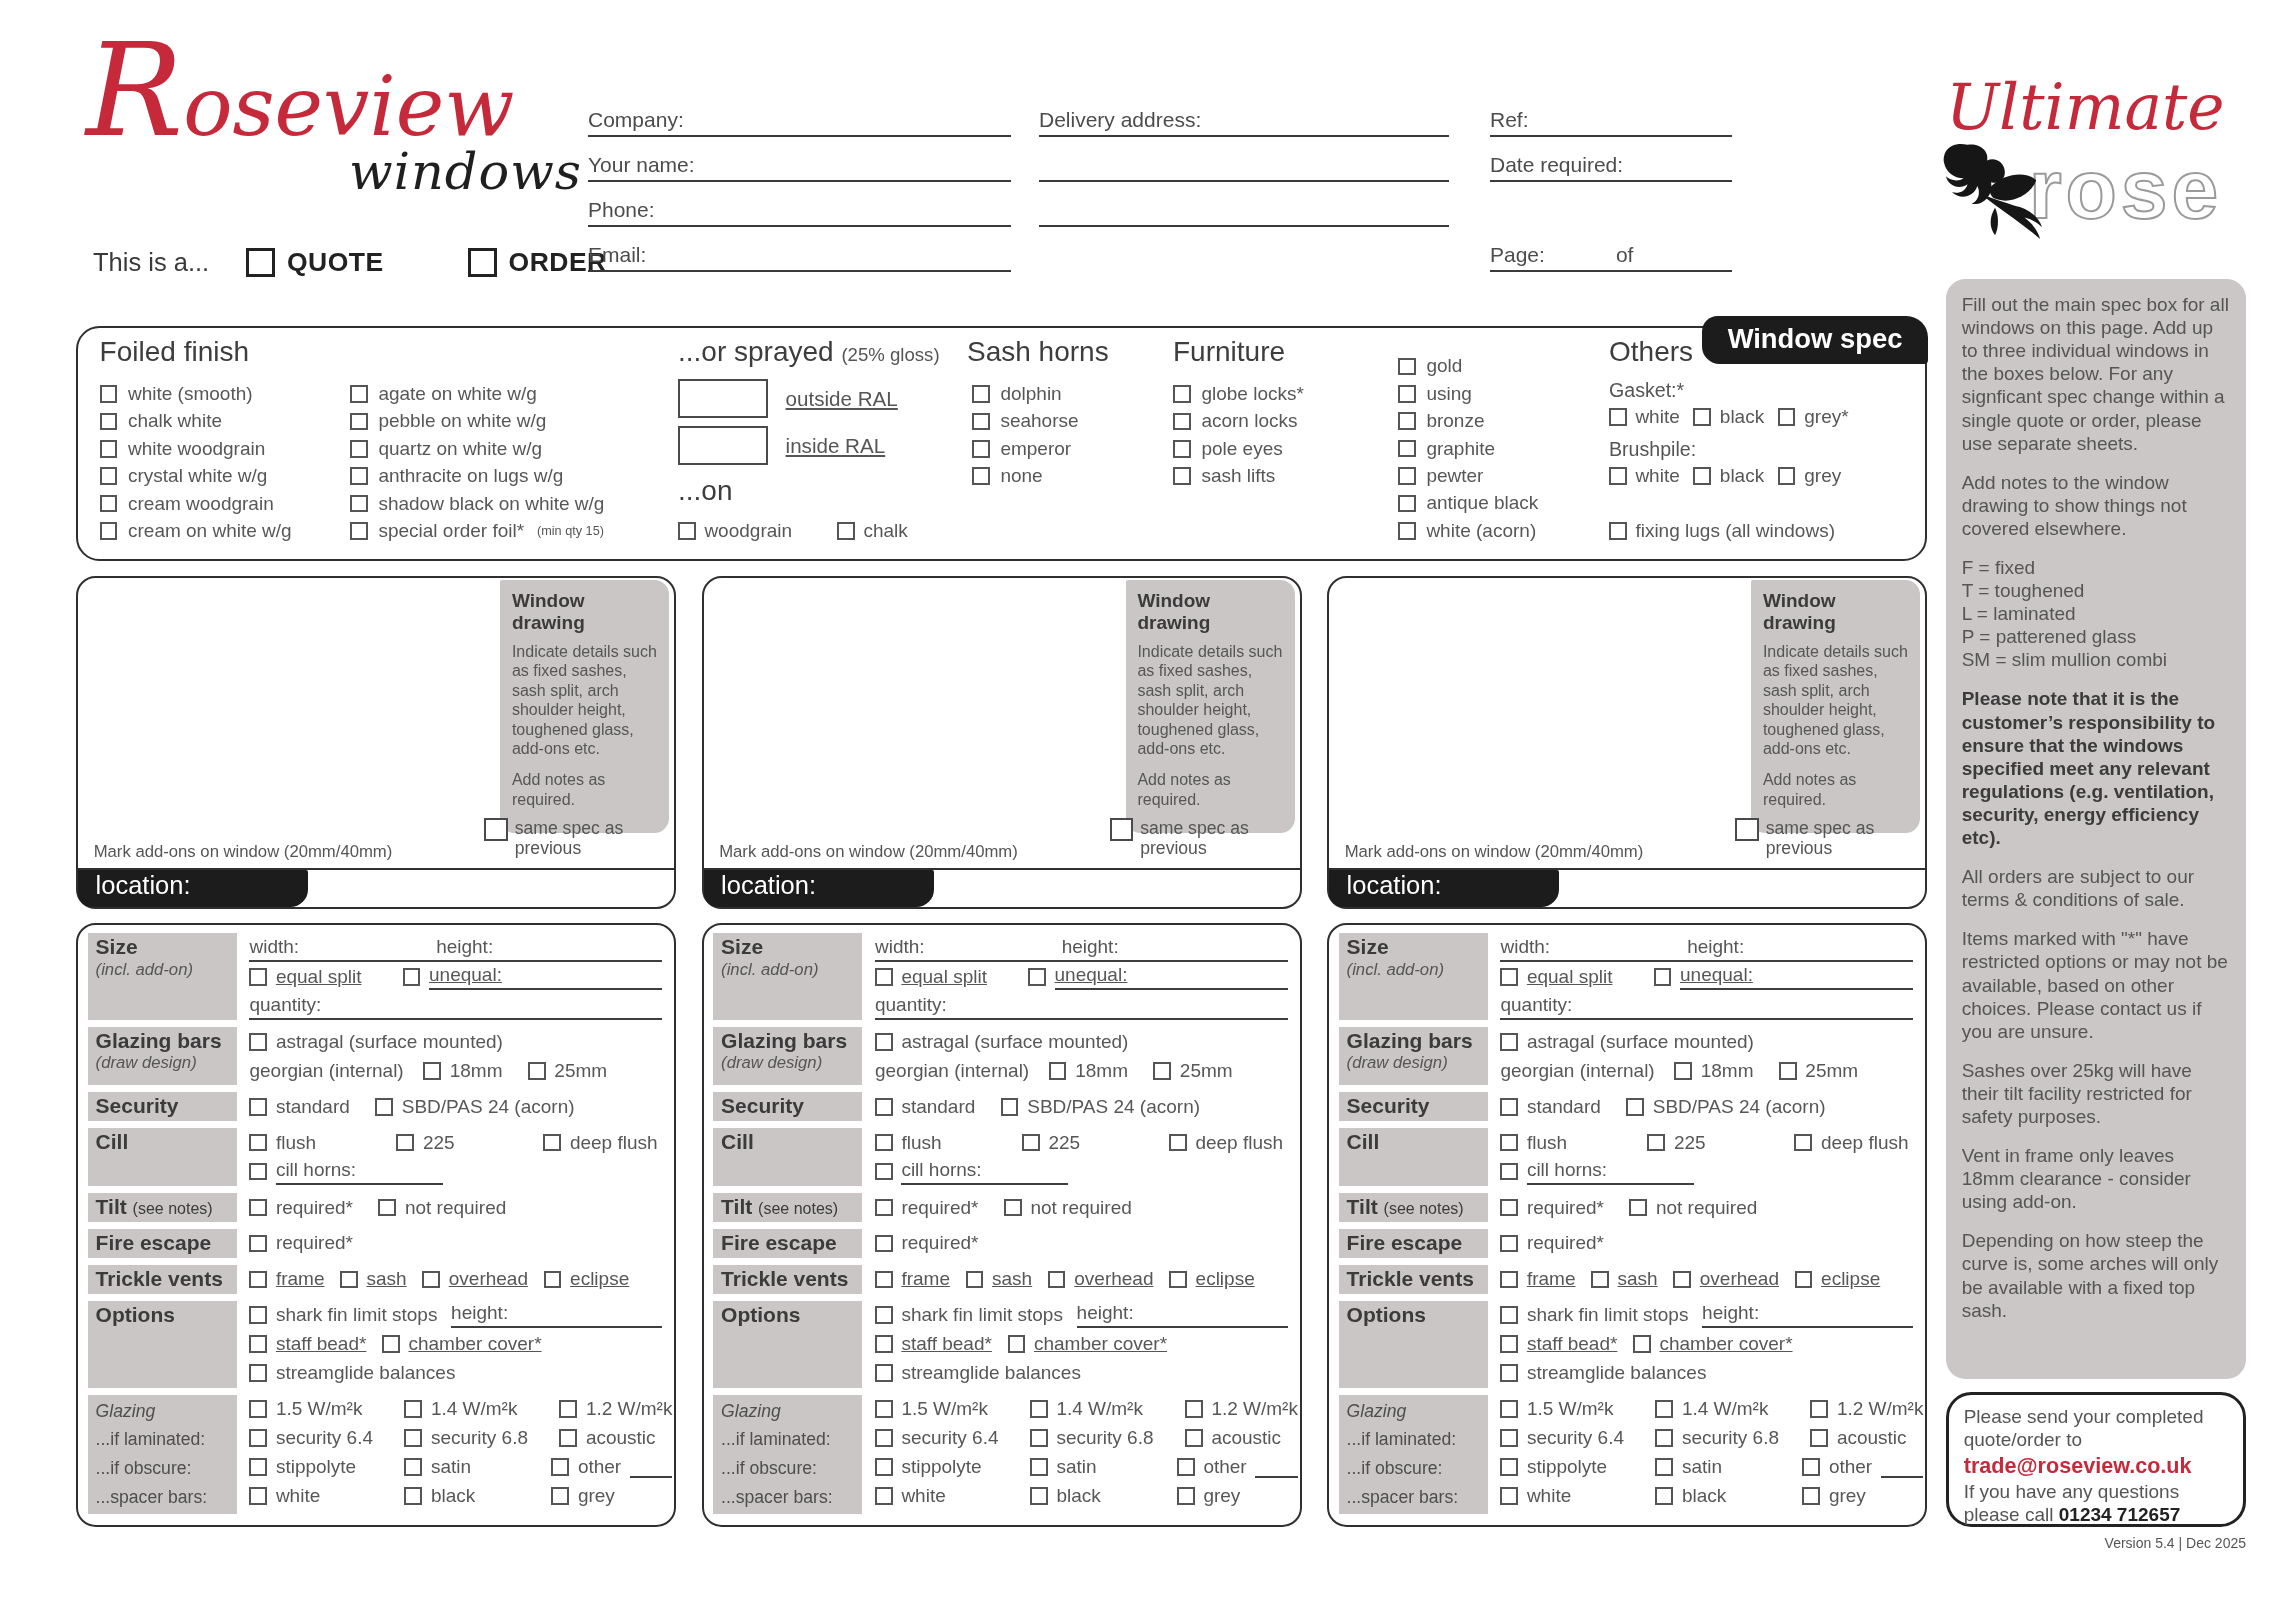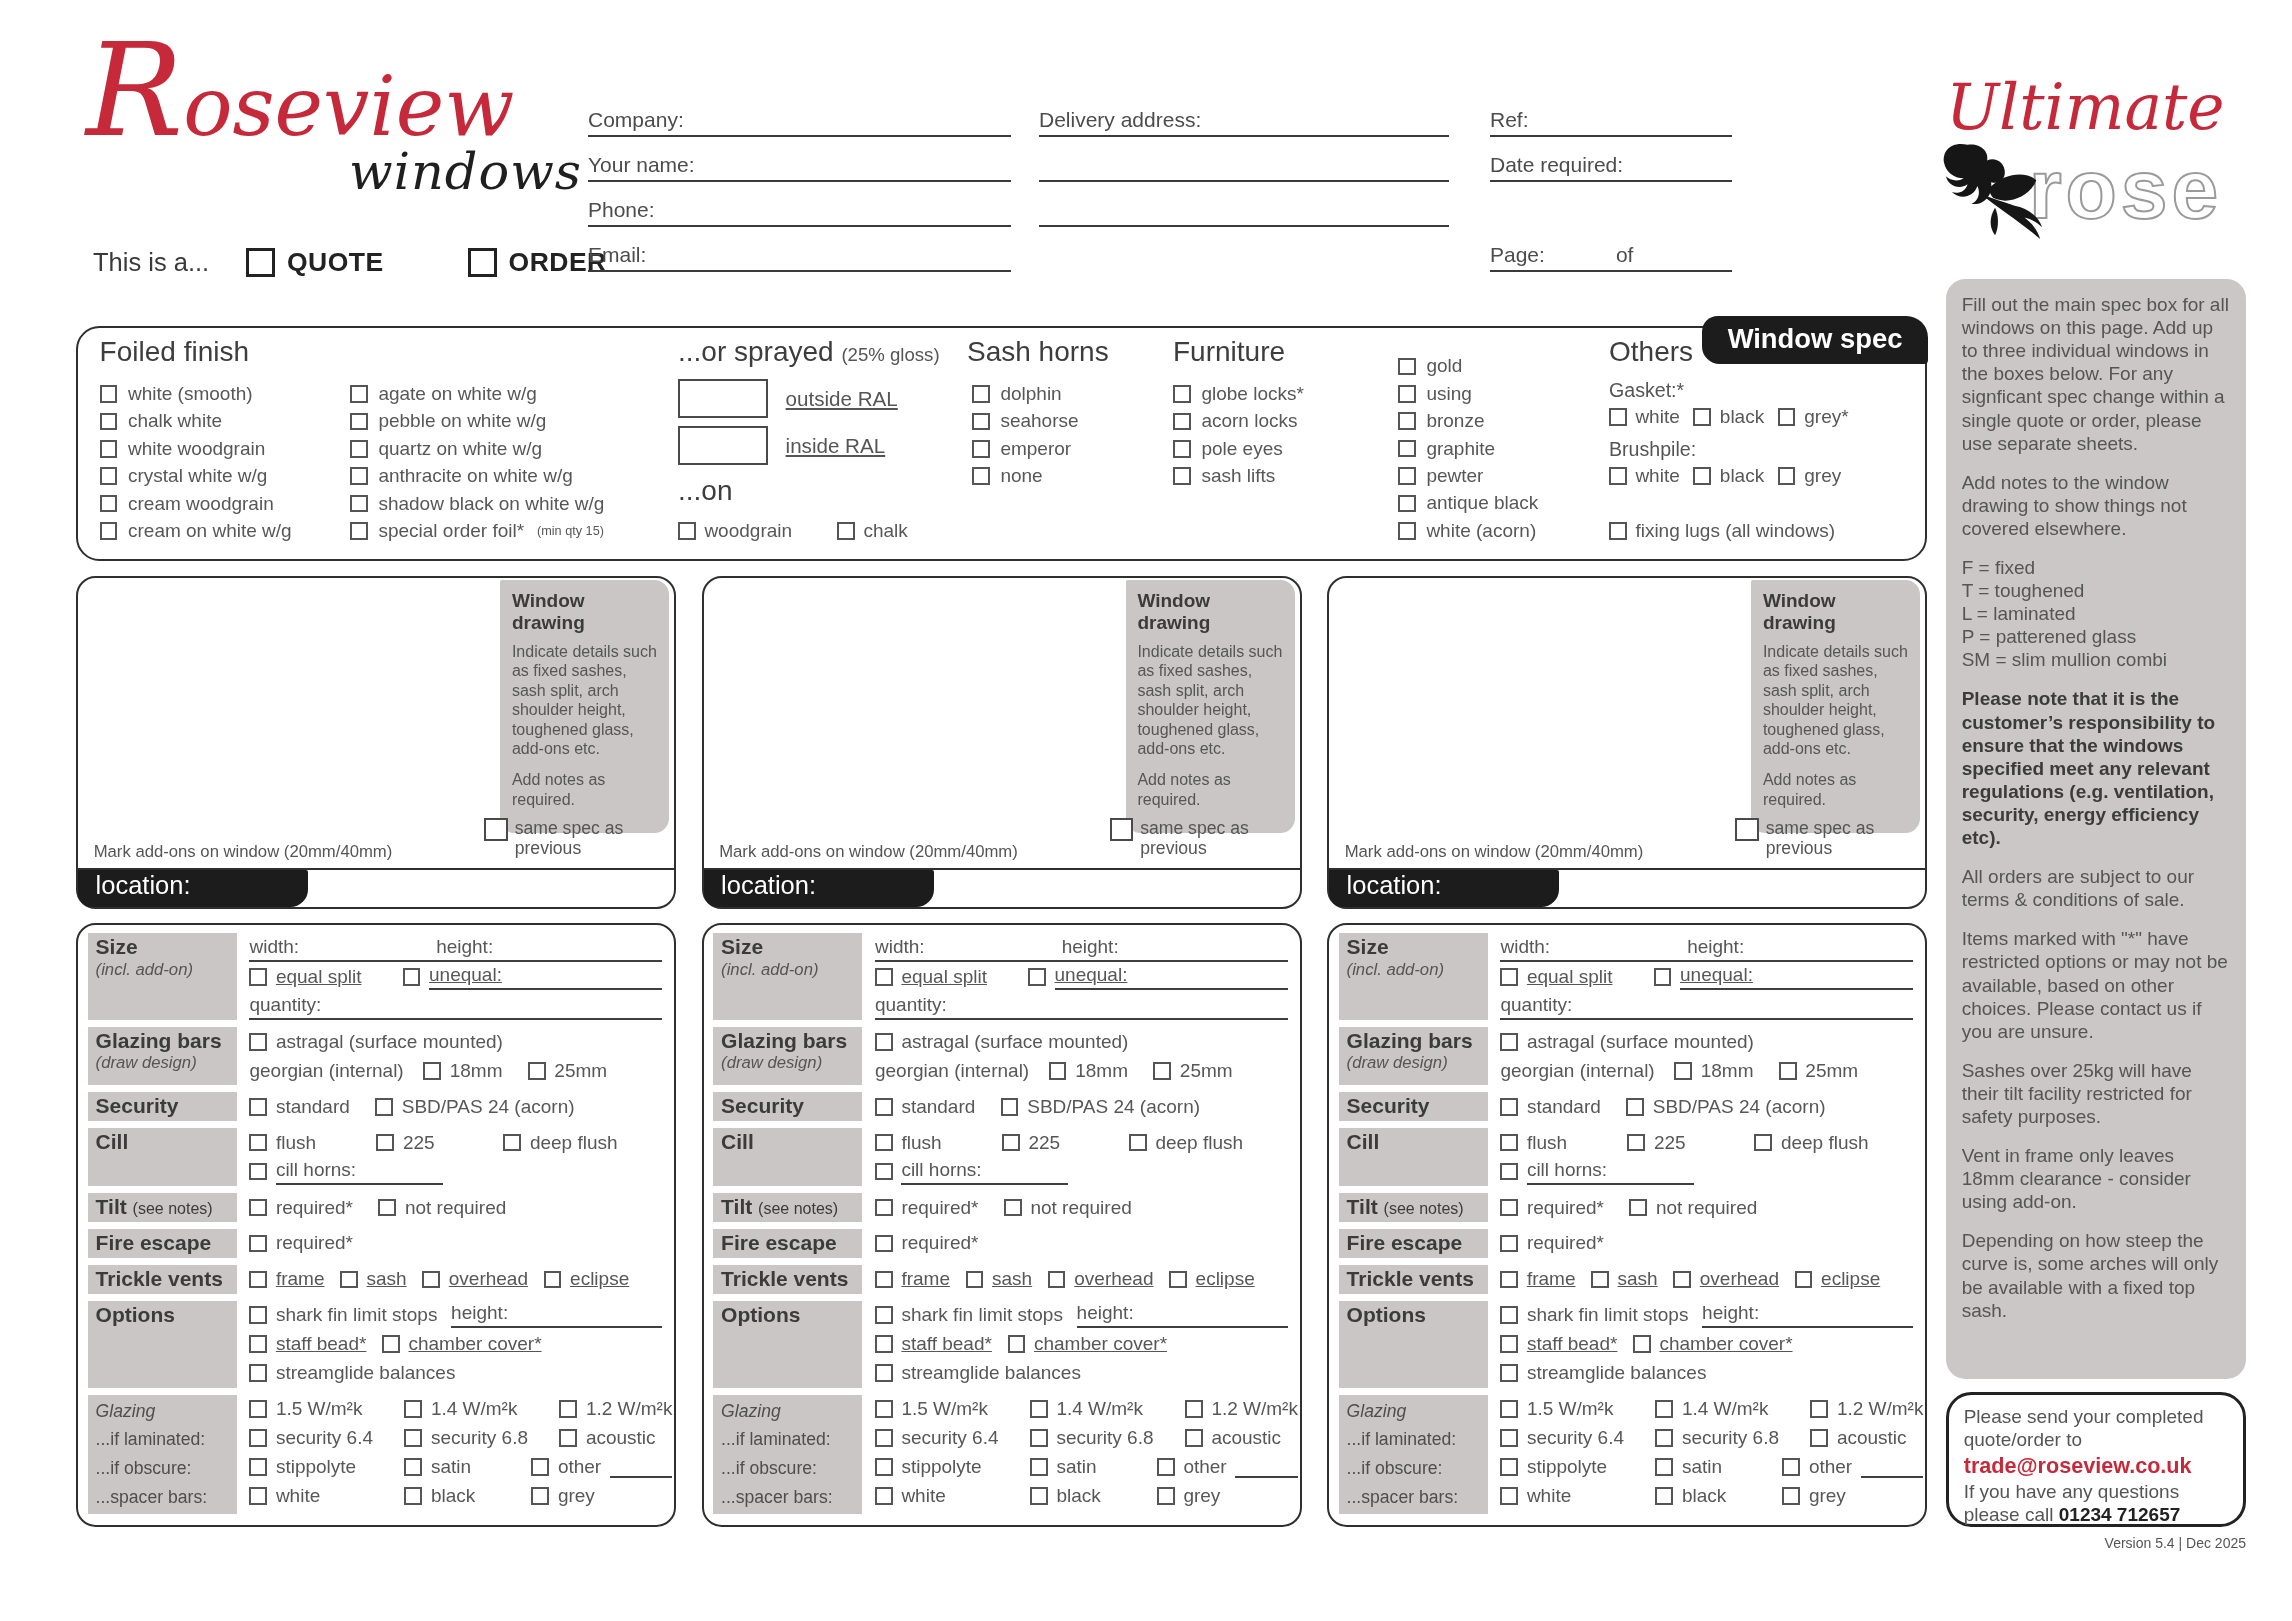--- a/index.html
+++ b/index.html
@@ -71,21 +71,21 @@
   .slabel.ital{font-weight:normal;font-style:italic;color:#4e4e4e;}
   .slabel .gsub{display:block;font-style:normal;font-weight:normal;font-size:17.6px;color:#4e4e4e;
                 line-height:29px;white-space:nowrap;}
   .slabel .gfirst{line-height:28px;}
   .scol{flex:1;display:flex;flex-direction:column;}
   .srow{display:flex;align-items:center;min-height:29px;box-sizing:border-box;}
   .srow .txt{font-size:19px;color:#575757;white-space:nowrap;}
   .ml140{margin-left:137px;}
   .g26{gap:25.5px;}.g16{gap:15.7px;text-decoration:underline;}.g12{gap:11.8px;}
   .w150{width:155px;flex:none;}
-  .w130{width:127px;flex:none;}
+  .w130{width:147px;flex:none;}
   
   .notes{position:absolute;left:1946px;top:279px;width:300px;height:1100px;background:#cac7c6;
          border-radius:19.6px;box-sizing:border-box;overflow:hidden;}
   .notes-head{background:#3a2a28;color:#fff;font-size:29px;font-weight:bold;text-align:center;
               padding:7.8px 0 9.8px 0;border-radius:19.6px 19.6px 0 0;}
   .notes-body{padding:13.7px 15.7px;font-size:19px;line-height:1.22;color:#555;}
   .notes-body p{margin:0 0 15.7px 0;}
   .notes-body .legend div{margin:0;}
   .notes-body .legend{margin:0 0 15.7px 0;}
   .notes-body p.strong{font-weight:bold;color:#3b3b3b;}
@@ -202,21 +202,21 @@
       <label class="opt">
           <span class="cb"></span>
           <span>pebble on white w/g</span>
         </label>
       <label class="opt">
           <span class="cb"></span>
           <span>quartz on white w/g</span>
         </label>
       <label class="opt">
           <span class="cb"></span>
-          <span>anthracite on white w/g</span>
+          <span>anthracite on lugs w/g</span>
         </label>
       <label class="opt">
           <span class="cb"></span>
           <span>shadow black on white w/g</span>
         </label>
       <label class="opt">
           <span class="cb"></span>
           <span>special order foil*</span>
           <sup style="font-size:12.7px;margin-left:2px">(min qty 15)</sup>
         </label>

